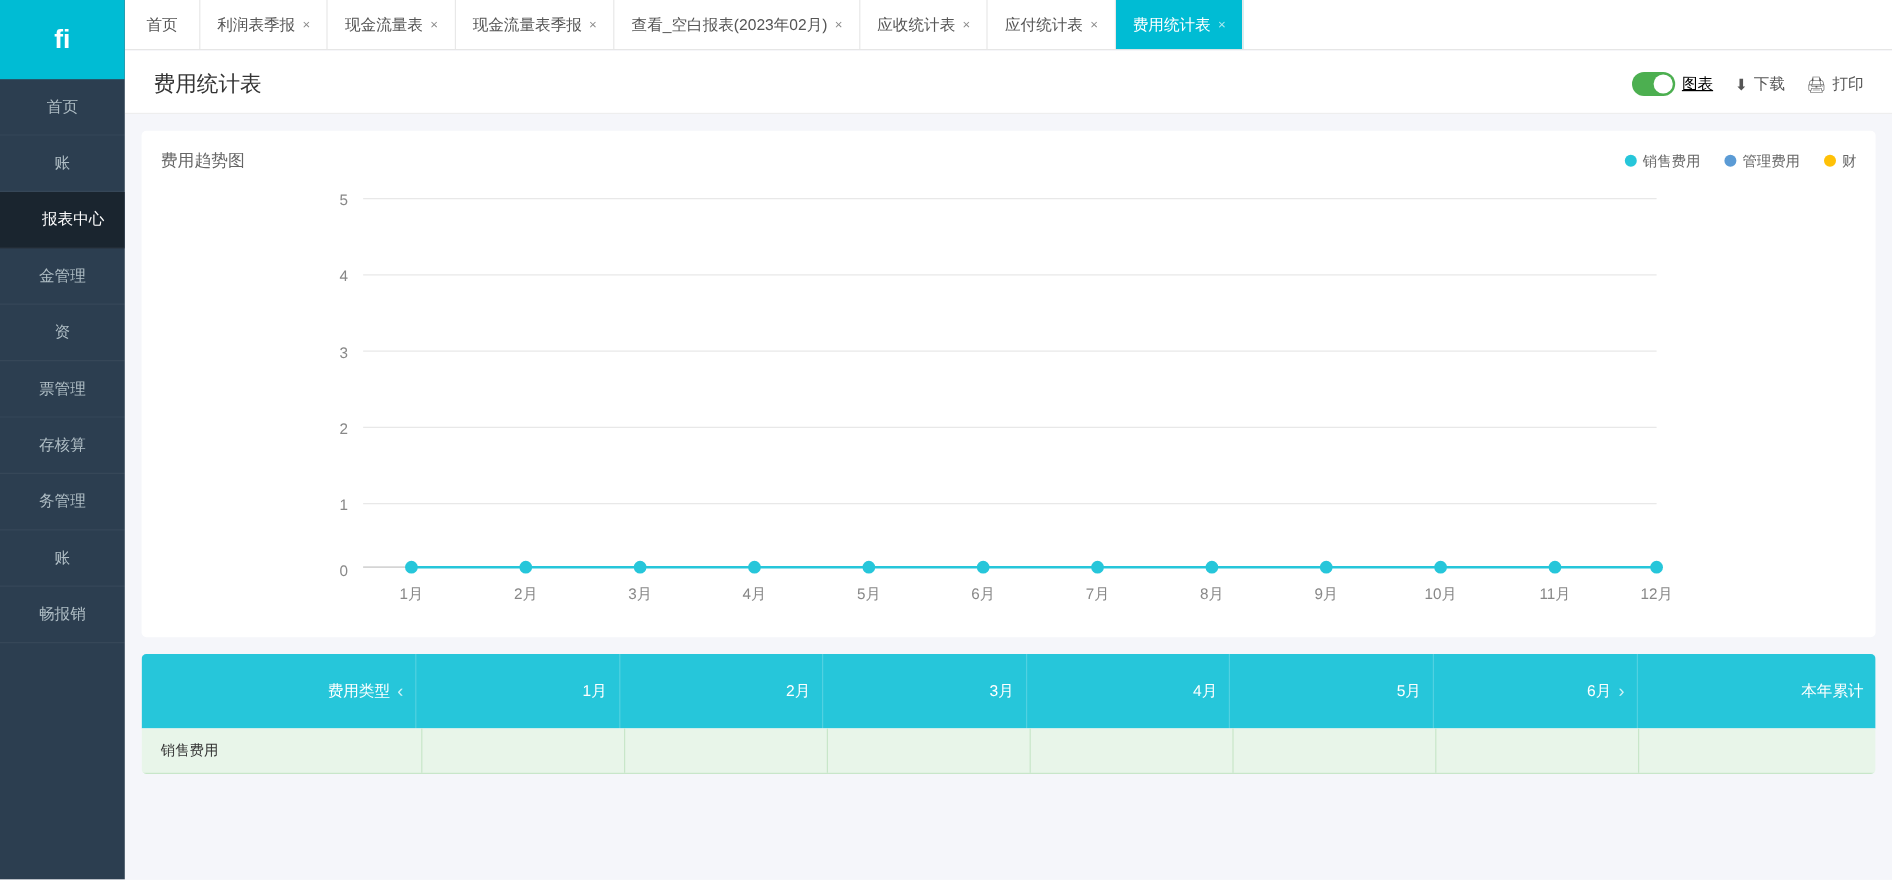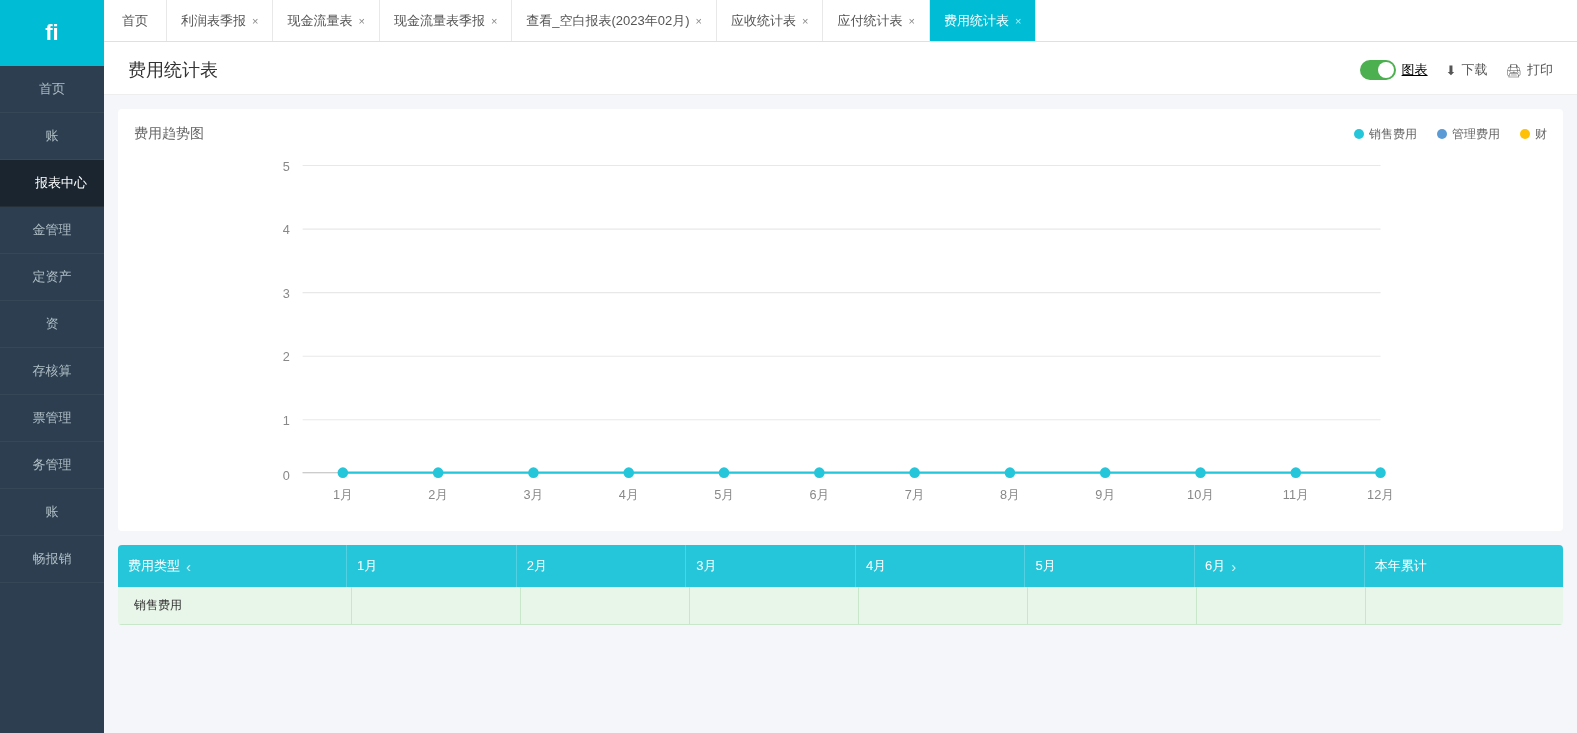--- a/index.html
+++ b/index.html
@@ -190,27 +190,27 @@
       border-radius: 4px;
       overflow: hidden;
     }
     .table-header-row {
       background: #26c6da;
       display: flex;
       color: white;
       font-size: 13px;
     }
     .th-cell {
-      padding: 12px 10px;
+      padding: 22px 10px;
       text-align: center;
       flex: 1;
       border-right: 1px solid rgba(255,255,255,0.2);
       display: flex;
       align-items: center;
-      justify-content: flex-start;
+      justify-content: flex-end;
       gap: 6px;
     }
     .th-cell:first-child { flex: 1.4; }
     .th-cell:last-child { border-right: none; flex: 1.2; }
     .nav-arrow {
       cursor: pointer;
       font-size: 15px;
       opacity: 0.8;
     }
 
@@ -232,24 +232,23 @@
   </style>
 </head>
 <body>
 
 <div class="sidebar">
   <div class="sidebar-logo">fi</div>
   <div class="sidebar-item">首页</div>
   <div class="sidebar-item">账</div>
   <div class="sidebar-item active">报表中心</div>
   <div class="sidebar-item">金管理</div>
-  <div class="sidebar-item">定资产</div>
   <div class="sidebar-item">资</div>
+  <div class="sidebar-item">票管理</div>
   <div class="sidebar-item">存核算</div>
-  <div class="sidebar-item">票管理</div>
   <div class="sidebar-item">务管理</div>
   <div class="sidebar-item">账</div>
   <div class="sidebar-item">畅报销</div>
 </div>
 
 <div class="main">
 
   <div class="tab-bar">
     <div class="tab">首页</div>
     <div class="tab">

